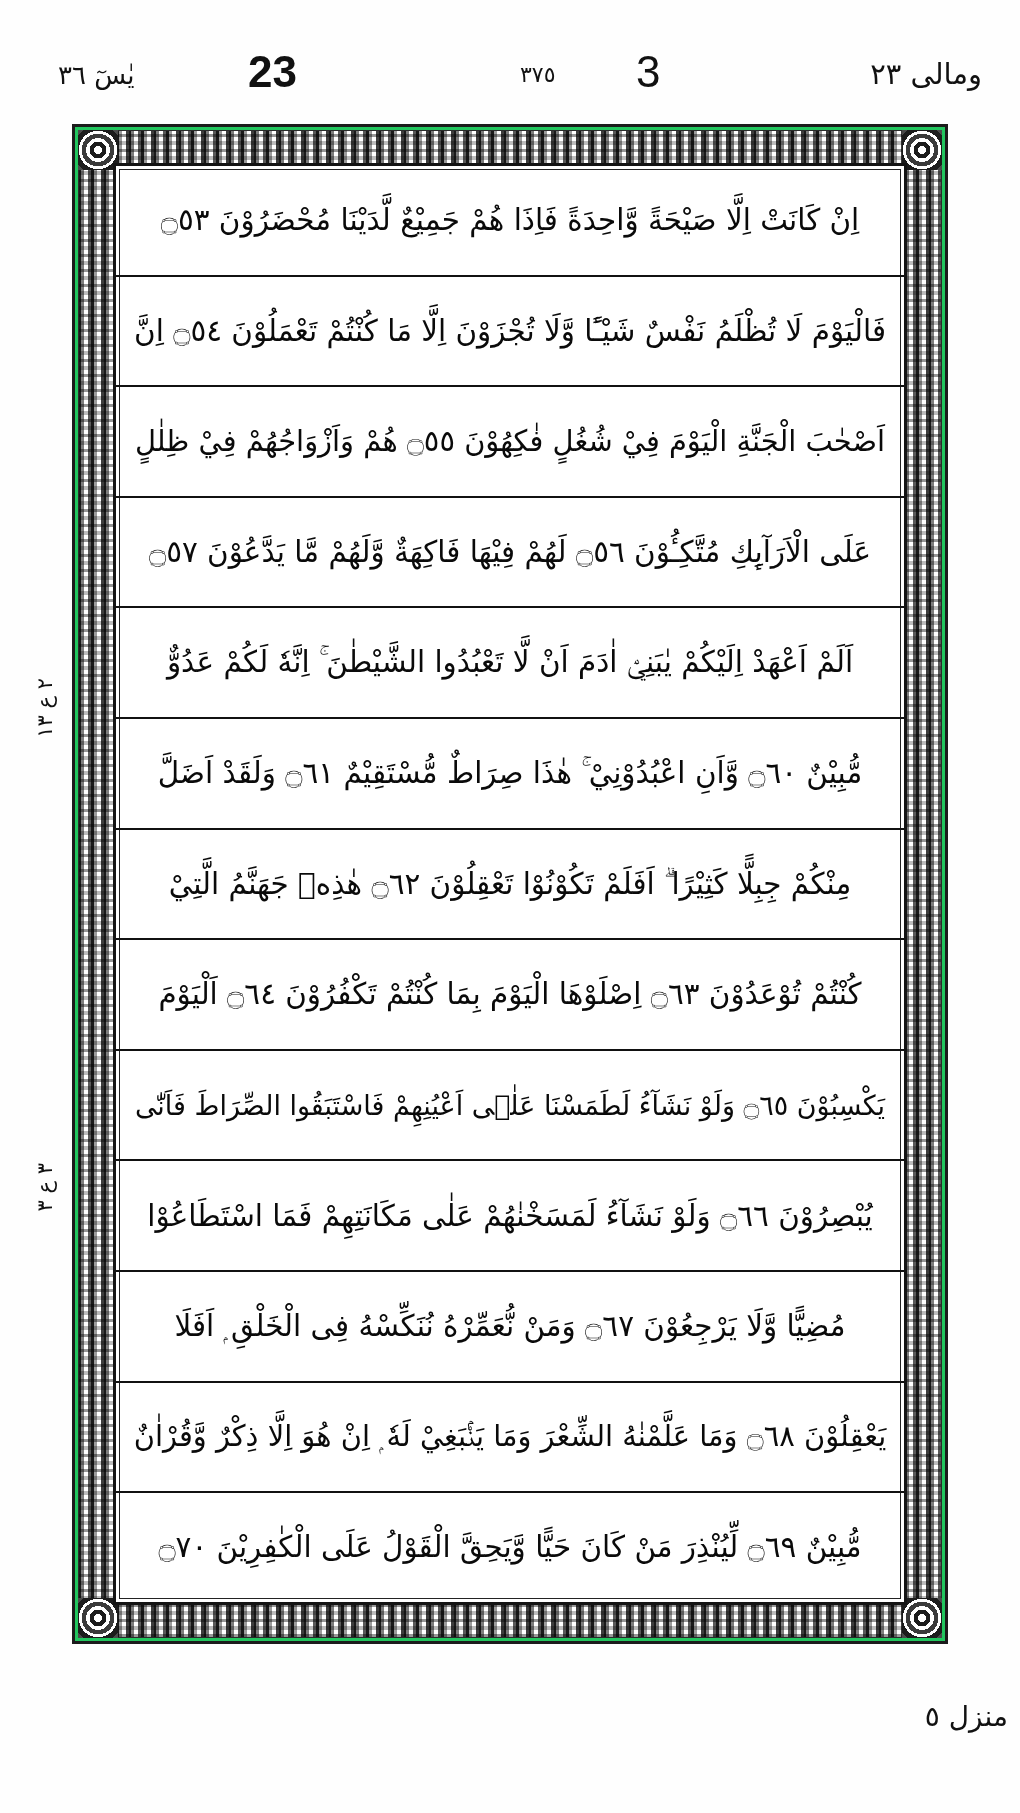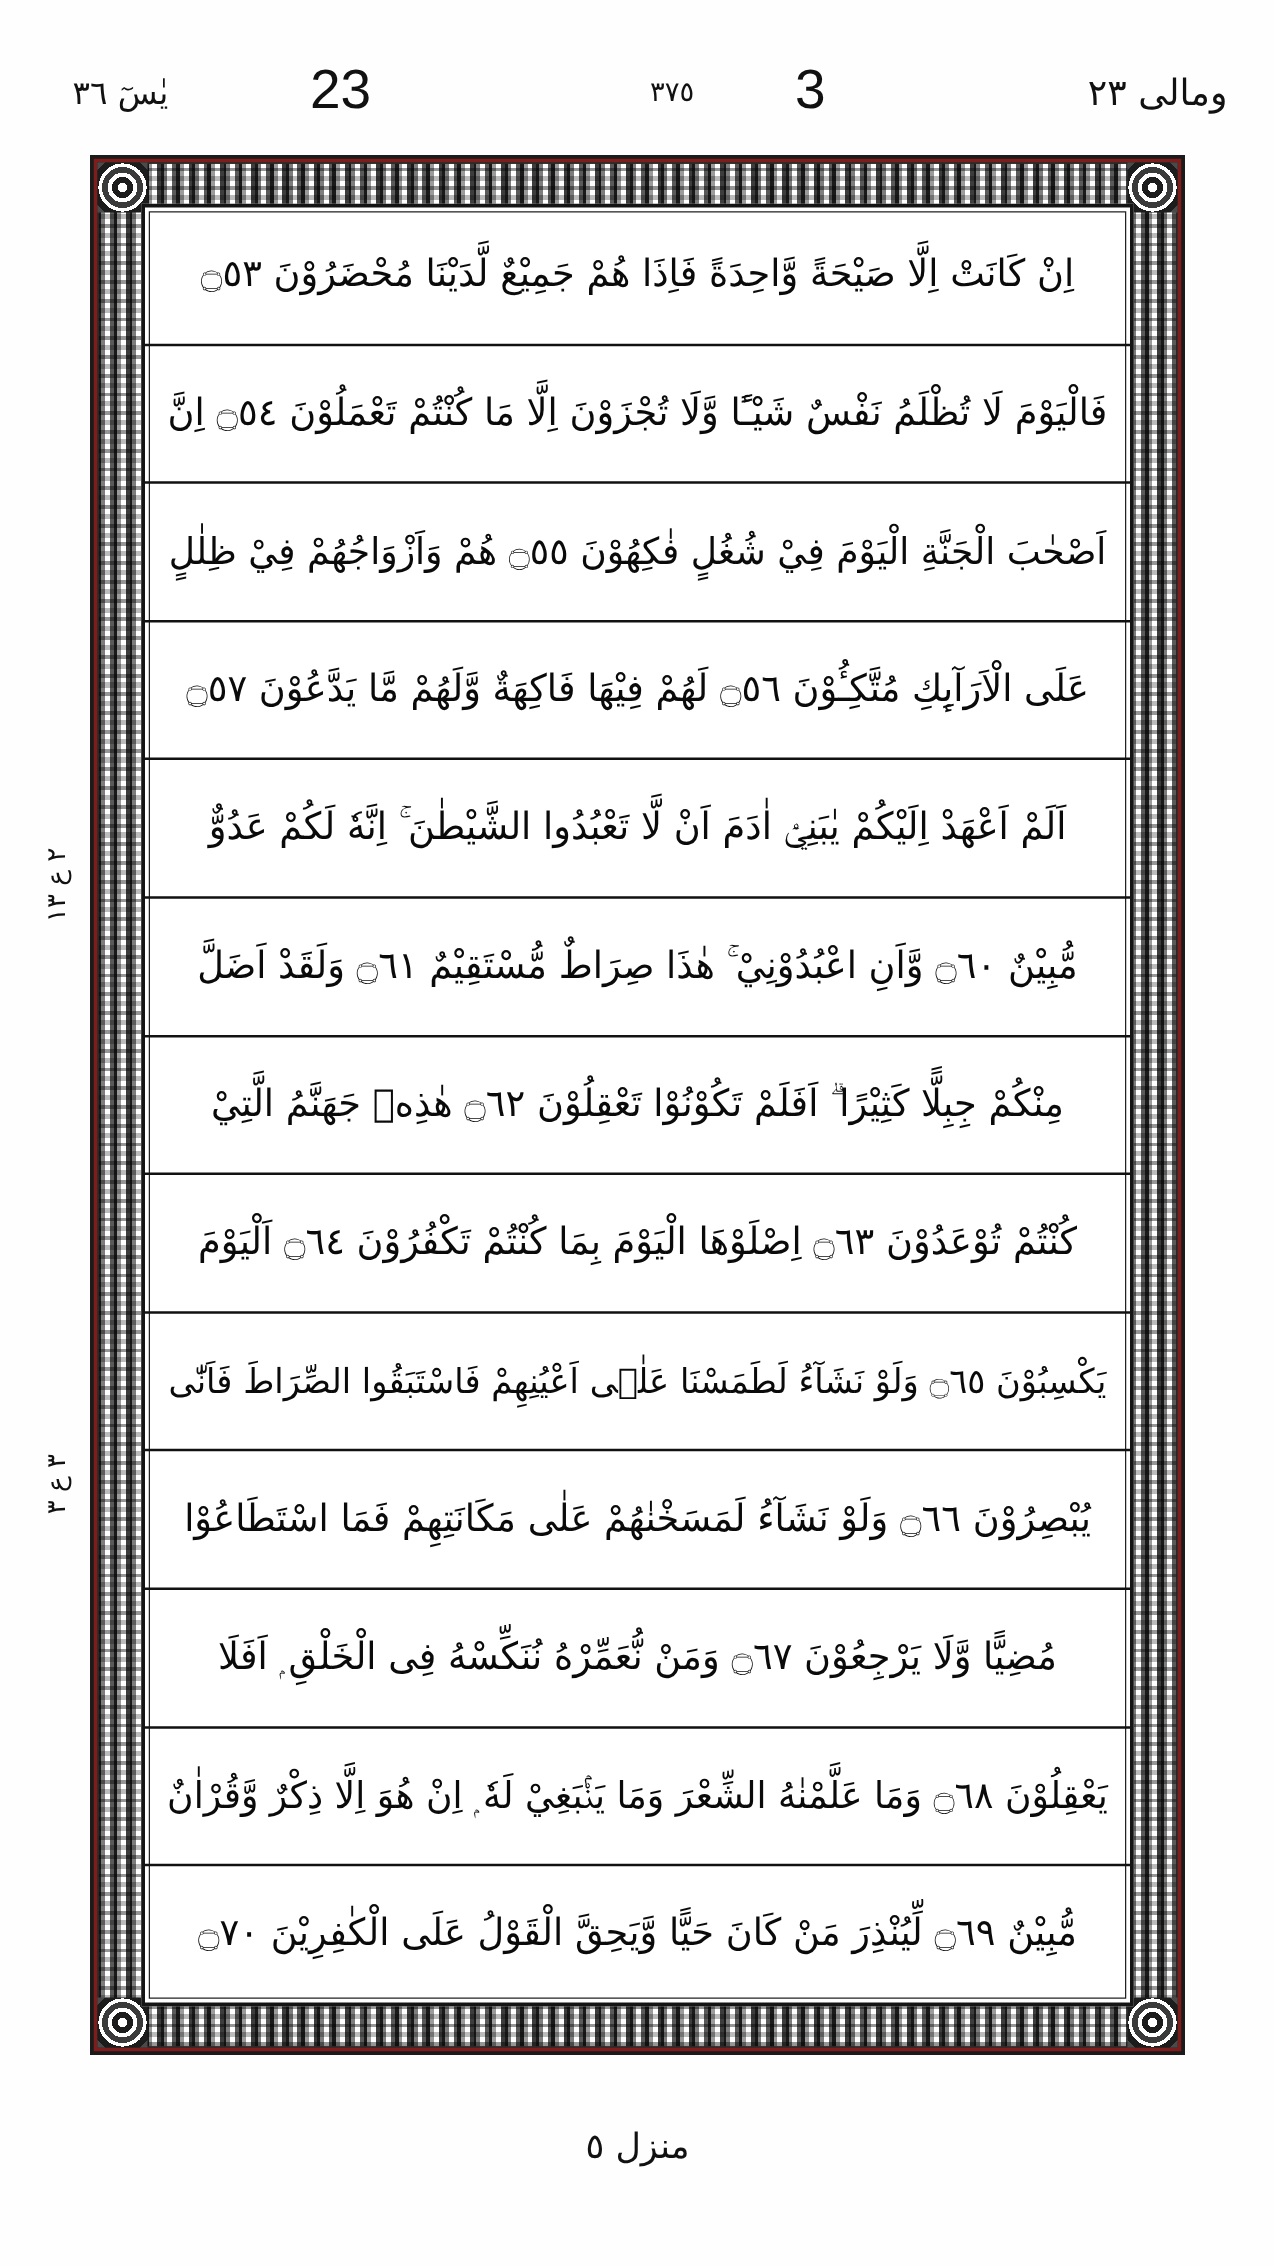--- a/index.html
+++ b/index.html
@@ -41,21 +41,21 @@
     top: 18px;
     font-size: 26px;
     direction: rtl;
     font-family: "DejaVu Sans", "Liberation Sans", sans-serif;
   }
   .hdr-para-num {
     left: 248px;
     top: 6px;
     font-size: 44px;
     font-family: "Liberation Sans", sans-serif;
-    font-weight: 400;
+    font-weight: 700;
   }
   .hdr-pageno-ar {
     left: 520px;
     top: 20px;
     font-size: 22px;
     direction: rtl;
   }
   .hdr-pageno-en {
     left: 636px;
     top: 6px;
@@ -88,21 +88,21 @@
 
   
   .frame-outer {
     position: absolute;
     left: 72px;
     top: 124px;
     width: 876px;
     height: 1520px;
     border: 3px solid #1b1b1b;
     box-sizing: border-box;
-    background: #7f1d1d;
+    background: #22c55e;
   }
   .frame-band {
     position: absolute;
     inset: 3px;
     border: 1px solid #2a2a2a;
     box-sizing: border-box;
     
     background:
       
       repeating-linear-gradient(90deg,
@@ -199,23 +199,23 @@
     white-space: nowrap;
     transform: scaleX(0.98);
     font-weight: 500;
     letter-spacing: -0.5px;
   }
 
   
   .footer {
     position: absolute;
     left: 0;
-    right: 0;
+    right: 12px;
     top: 1700px;
-    text-align: center;
+    text-align: right;
     font-size: 28px;
     color: #111;
     direction: rtl;
   }
 </style>
 </head>
 <body>
 
 <div class="page">
 

